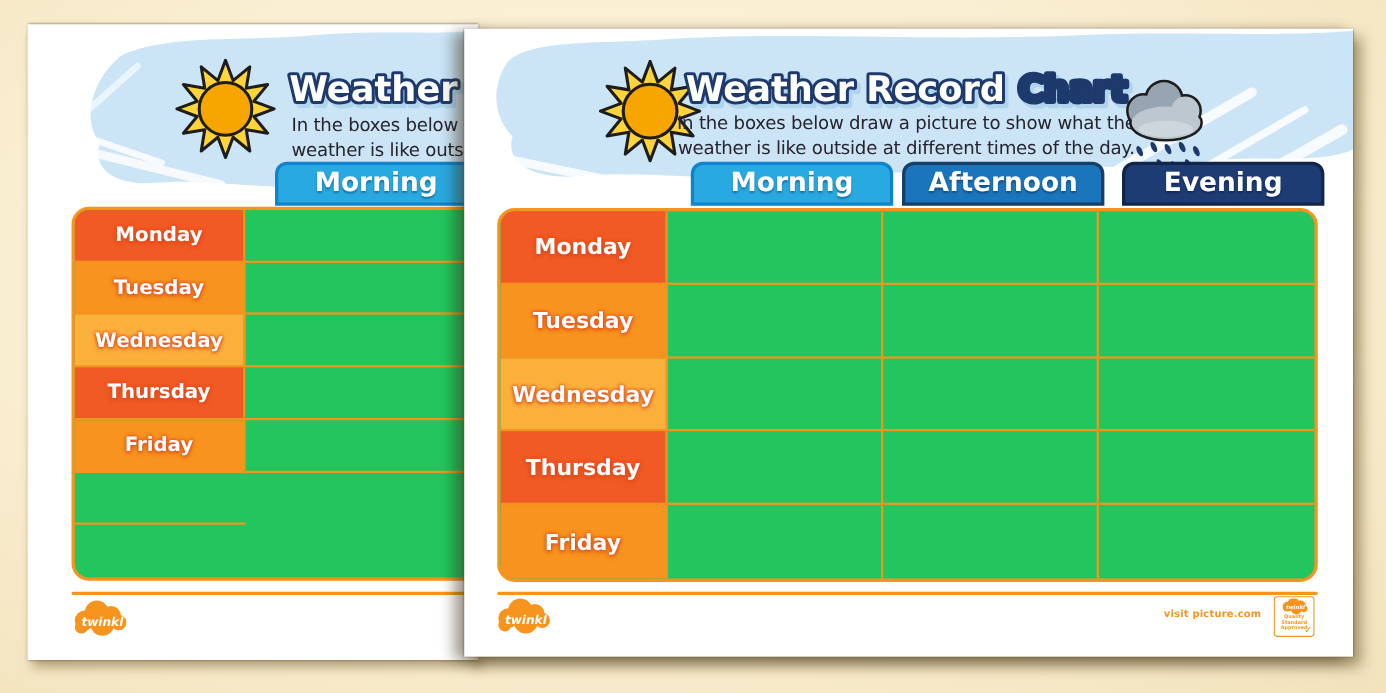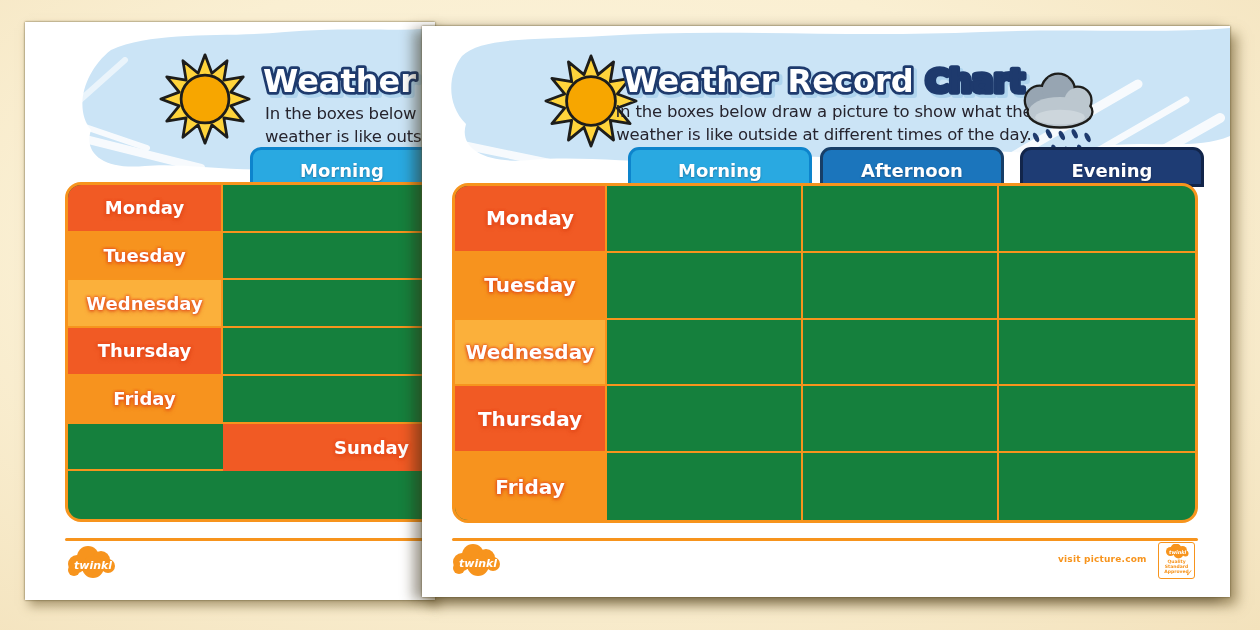--- a/index.html
+++ b/index.html
@@ -29,26 +29,26 @@
   .title-svg .t-main .outline{fill:#ffffff;}
   .title-svg .t-main .solid{fill:var(--navy);}
   .instr{
     position:absolute;color:var(--ink);font-size:16.5px;line-height:23px;
     letter-spacing:-0.2px;font-weight:normal;
   }
   .tab{
     position:absolute;height:40px;width:184px;box-sizing:border-box;
     border:3px solid;border-radius:11px 11px 0 0;z-index:1;
     display:flex;align-items:flex-start;justify-content:center;
-    color:#fff;font-weight:bold;font-size:18px;padding-top:10px;
+    color:#fff;font-weight:bold;font-size:24px;padding-top:2px;
     text-shadow:0 1px 2px rgba(0,0,30,.35);
   }
   .rtable{
     position:absolute;display:grid;box-sizing:border-box;z-index:2;
-    background:#15803d;border:3px solid var(--orange);border-radius:16px;overflow:hidden;
+    background:#22c55e;border:3px solid var(--orange);border-radius:16px;overflow:hidden;margin-top:6px;
   }
   .rtable .cell{box-sizing:border-box;border-color:var(--orange);border-style:solid;border-width:0;}
   .rtable .br{border-right-width:2.5px;}
   .rtable .bb{border-bottom-width:2.5px;}
   .rtable .day{
     display:flex;align-items:center;justify-content:center;
     color:#fff;font-weight:bold;
     text-shadow:0 0 3px rgba(233,74,31,.95),0 0 3px rgba(233,74,31,.95),0 2px 4px rgba(205,60,15,.55);
   }
   .page.front .day{font-size:20px;}
@@ -103,21 +103,20 @@
       <div class="cell bb"></div>
       <div class="cell day br bb" style="background: rgb(247, 147, 30);">Tuesday</div>
       <div class="cell bb"></div>
       <div class="cell day br bb" style="background: rgb(251, 176, 59);">Wednesday</div>
       <div class="cell bb"></div>
       <div class="cell day br bb" style="background: rgb(241, 90, 36);">Thursday</div>
       <div class="cell bb"></div>
       <div class="cell day br bb" style="background: rgb(247, 147, 30);">Friday</div>
       <div class="cell bb"></div>
       <div class="cell bb"></div>
-      <div class="cell day br" style="background: rgb(241, 90, 36);">Sunday</div>
       <div class="cell"></div>
     </div>
 
   <div class="divider" style="left:40px;top:516px;width:420px"></div>
 
   <svg class="twinkl-logo" style="left:40px;top:523px" width="54" height="36" viewBox="0 0 54 36">
     <g fill="var(--orange)">
       <circle cx="12" cy="19" r="9"></circle>
         <circle cx="23" cy="12" r="11"></circle>
         <circle cx="36" cy="15" r="9"></circle>

